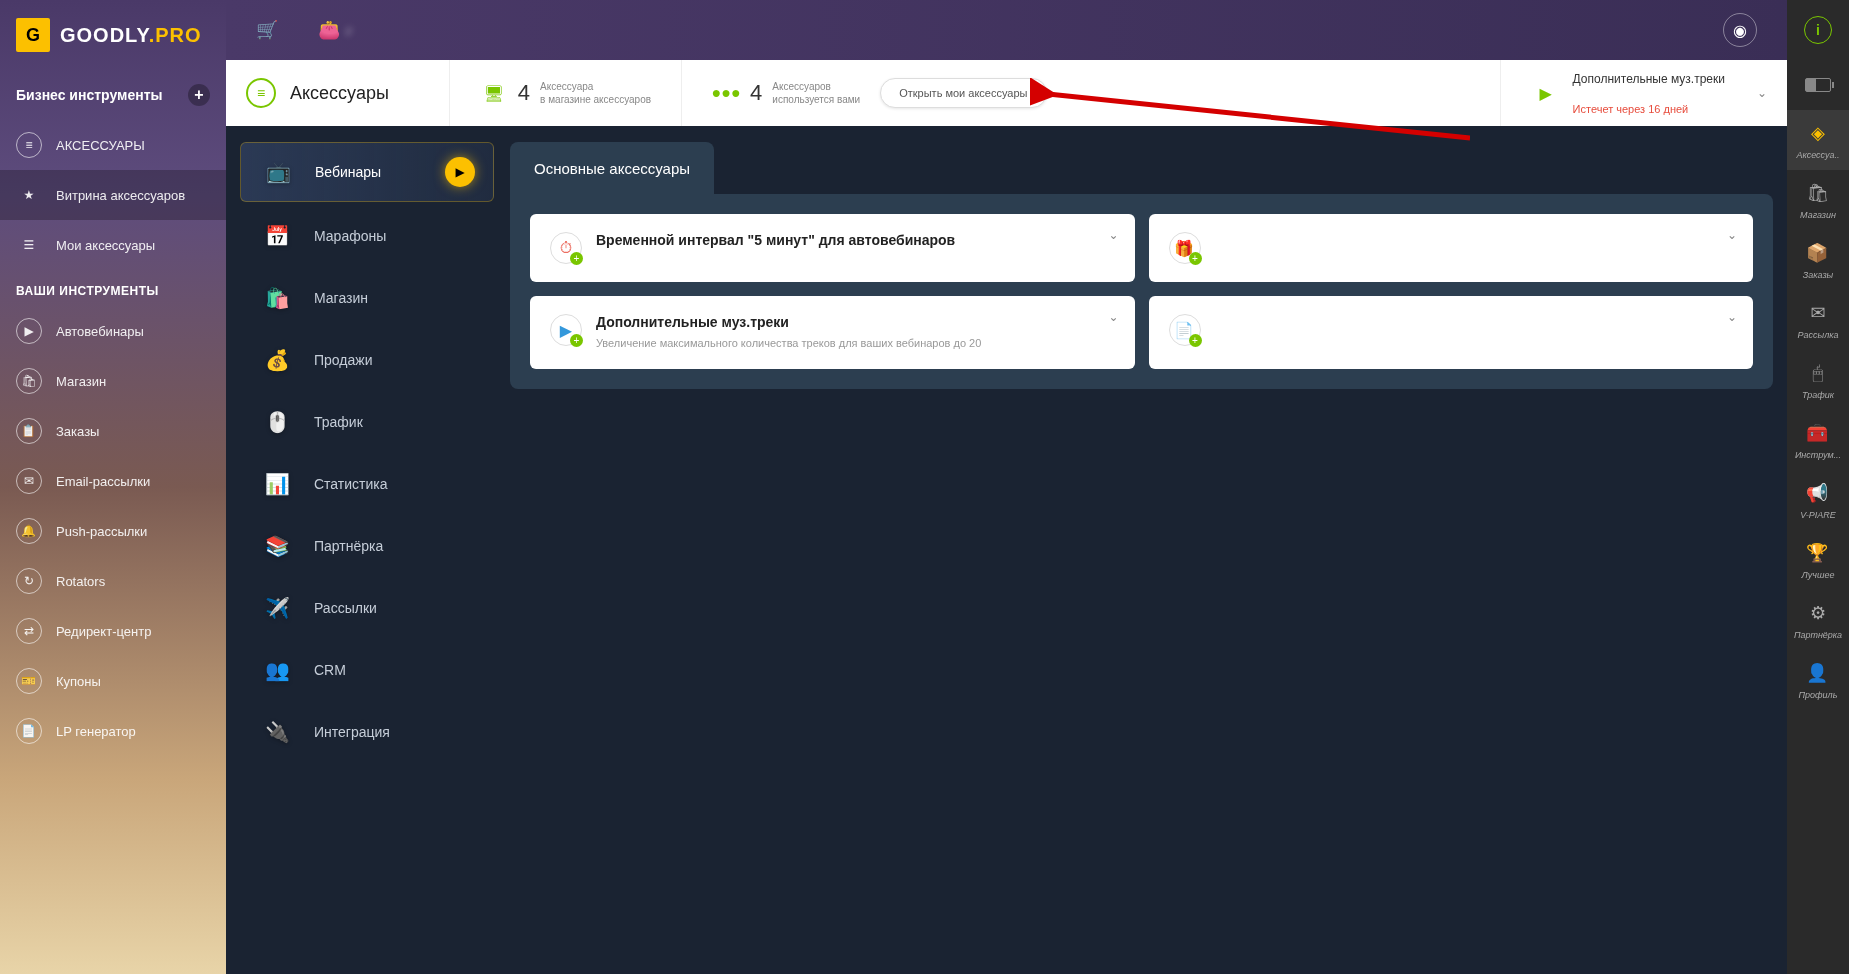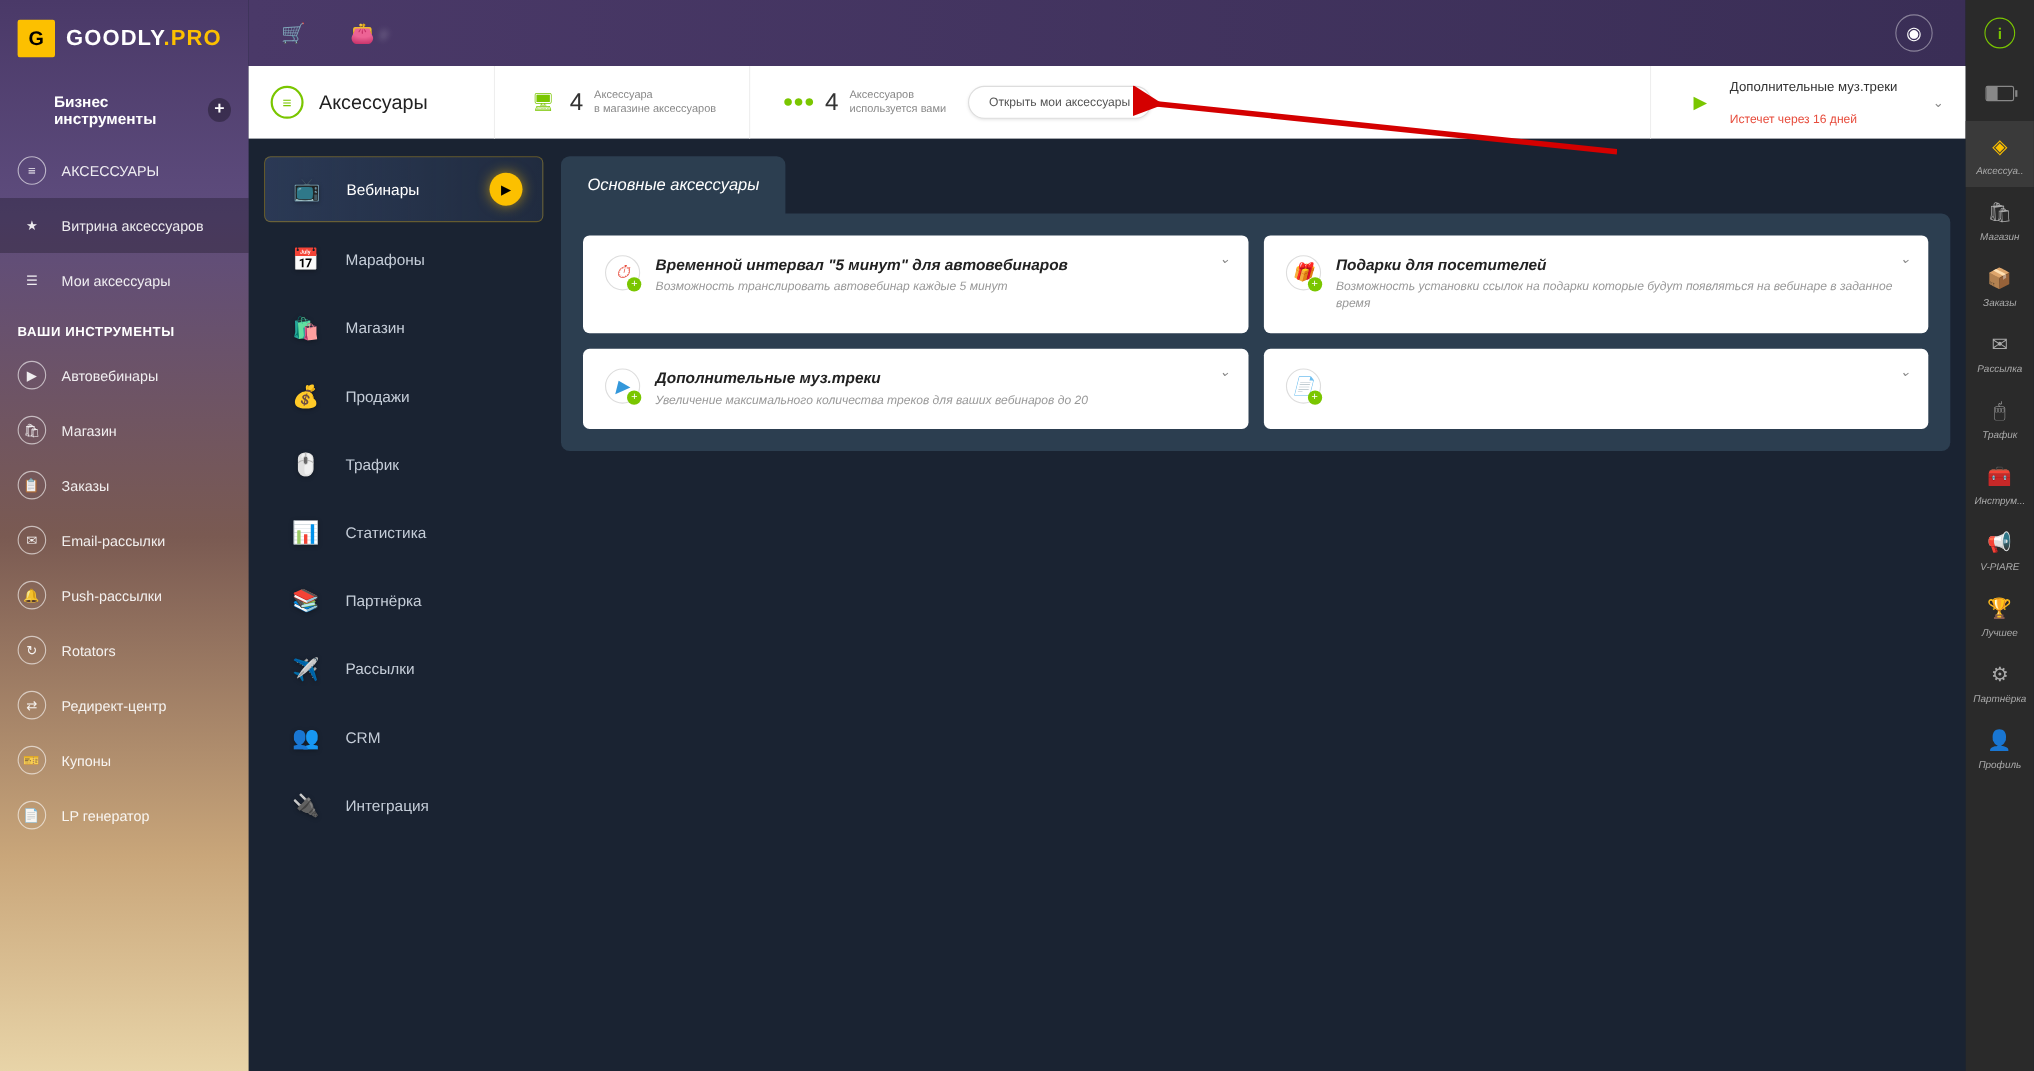--- a/index.html
+++ b/index.html
@@ -4,21 +4,21 @@
 <style>
 * { margin: 0; padding: 0; box-sizing: border-box; font-family: Arial, sans-serif; }
 body { background: #1a2332; overflow: hidden; width: 1849px; height: 974px; position: relative; }
 
 
 .left-sidebar { position: absolute; left: 0; top: 0; width: 226px; height: 100%; background: linear-gradient(180deg, #4a3968 0%, #5e4c7d 20%, #7a5a52 50%, #c9a67a 80%, #e8d4a8 100%); }
 .logo-row { display: flex; align-items: center; padding: 18px 16px; }
 .logo-badge { width: 34px; height: 34px; background: #fcc000; display: flex; align-items: center; justify-content: center; font-weight: bold; color: #000; font-size: 18px; border-radius: 2px; margin-right: 10px; position: relative; }
 .logo-text { color: #fff; font-size: 20px; font-weight: bold; letter-spacing: 1px; }
 .logo-text .pro { color: #fcc000; text-align: center; }
-.section-header { display: flex; align-items: center; justify-content: space-between; padding: 14px 16px; color: #fff; font-size: 14px; font-weight: bold; margin-left: 33px; }
+.section-header { display: flex; align-items: center; justify-content: space-between; padding: 14px 16px; color: #fff; font-size: 14px; font-weight: bold; }
 .plus-btn { width: 22px; height: 22px; border-radius: 50%; background: rgba(0,0,0,0.3); color: #fff; display: flex; align-items: center; justify-content: center; font-size: 16px; cursor: pointer; }
 .nav-item { display: flex; align-items: center; padding: 12px 16px; color: rgba(255,255,255,0.9); font-size: 13px; cursor: pointer; }
 .nav-item.active { background: rgba(0,0,0,0.25); }
 .nav-item .nav-icon { width: 26px; height: 26px; margin-right: 14px; display: flex; align-items: center; justify-content: center; border: 1.5px solid rgba(255,255,255,0.6); border-radius: 50%; font-size: 12px; }
 .section-label { padding: 14px 16px 8px; color: #fff; font-size: 12px; font-weight: bold; letter-spacing: 0.5px; }
 
 
 .top-bar { position: absolute; left: 226px; right: 62px; top: 0; height: 60px; background: linear-gradient(90deg, #4a3968 0%, #3a2e56 100%); display: flex; align-items: center; padding: 0 30px; }
 .top-icon { color: #fff; margin-right: 40px; font-size: 18px; opacity: 0.9; }
 .top-right { margin-left: auto; display: flex; align-items: center; gap: 20px; }
@@ -42,21 +42,21 @@
 
 
 .cat-sidebar { position: absolute; left: 240px; top: 142px; width: 254px; }
 .cat-item { display: flex; align-items: center; padding: 14px 18px; border-radius: 6px; margin-bottom: 6px; cursor: pointer; color: #c5cdd8; font-size: 14px; }
 .cat-item.active { background: linear-gradient(90deg, rgba(60,80,120,0.5), rgba(60,80,120,0.2)); border: 1px solid rgba(252,192,0,0.3); color: #fff; }
 .cat-icon { width: 40px; height: 28px; margin-right: 16px; display: flex; align-items: center; justify-content: center; font-size: 20px; }
 .cat-icon svg, .cat-icon span { filter: drop-shadow(0 1px 2px rgba(0,0,0,0.3)); }
 .play-badge { width: 30px; height: 30px; background: #fcc000; border-radius: 50%; display: flex; align-items: center; justify-content: center; color: #000; font-size: 12px; margin-left: auto; box-shadow: 0 0 12px rgba(252,192,0,0.6); }
 
 
-.main-area { position: absolute; left: 510px; right: 76px; top: 142px; font-style: italic; }
+.main-area { position: absolute; left: 510px; right: 76px; top: 142px; }
 .content-header { background: #2c3e50; border-radius: 8px 8px 0 0; padding: 18px 24px; color: #fff; font-size: 15px; display: inline-block; }
 .content-body { background: #2c3e50; border-radius: 0 8px 8px 8px; padding: 20px; margin-top: -1px; }
 .cards-grid { display: grid; grid-template-columns: 1fr 1fr; gap: 14px; }
 .card { background: #fff; border-radius: 6px; padding: 18px 20px; display: flex; gap: 14px; position: relative; }
 .card-icon { width: 32px; height: 32px; border: 1.5px solid #ddd; border-radius: 50%; display: flex; align-items: center; justify-content: center; flex-shrink: 0; position: relative; }
 .card-icon::after { content: "+"; position: absolute; bottom: -2px; right: -2px; background: #7ac600; color: #fff; width: 13px; height: 13px; border-radius: 50%; font-size: 10px; display: flex; align-items: center; justify-content: center; }
 .card-content { flex: 1; }
 .card-title { font-size: 14px; color: #222; font-weight: 600; margin-bottom: 6px; }
 .card-desc { font-size: 11px; color: #999; line-height: 1.4; }
 .card-chevron { position: absolute; top: 14px; right: 16px; color: #888; font-size: 12px; }
@@ -251,30 +251,25 @@
   </div>
 
 <div class="main-area">
   <div class="content-header">Основные аксессуары</div>
   <div class="content-body">
     <div class="cards-grid" id="cards-grid">
         <div class="card">
           <div class="card-icon" style="color:#e74c3c">⏱</div>
           <div class="card-content">
             <div class="card-title">Временной интервал "5 минут" для автовебинаров</div>
-            <div class="card-desc">Возможность транслировать автовебинар каждые 5 минут</div>
           </div>
           <div class="card-chevron">⌄</div>
         </div>
         <div class="card">
           <div class="card-icon" style="color:#e74c3c">🎁</div>
-          <div class="card-content">
-            <div class="card-title">Подарки для посетителей<span class="cursor-line"></span></div>
-            <div class="card-desc">Возможность установки ссылок на подарки которые будут появляться на вебинаре в заданное время</div>
-          </div>
           <div class="card-chevron">⌄</div>
         </div>
         <div class="card">
           <div class="card-icon" style="color:#3498db">▶</div>
           <div class="card-content">
             <div class="card-title">Дополнительные муз.треки</div>
             <div class="card-desc">Увеличение максимального количества треков для ваших вебинаров до 20</div>
           </div>
           <div class="card-chevron">⌄</div>
         </div>

